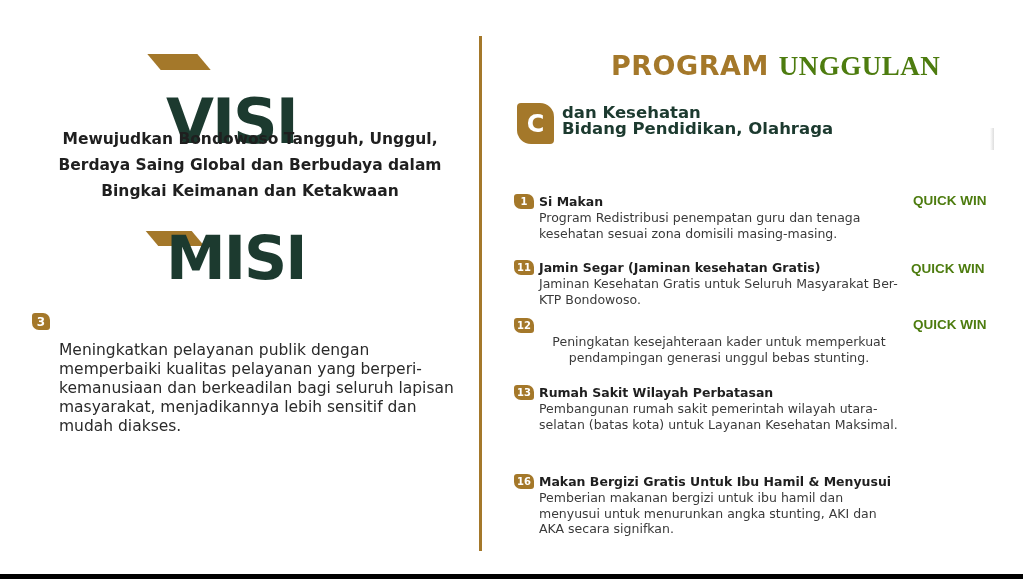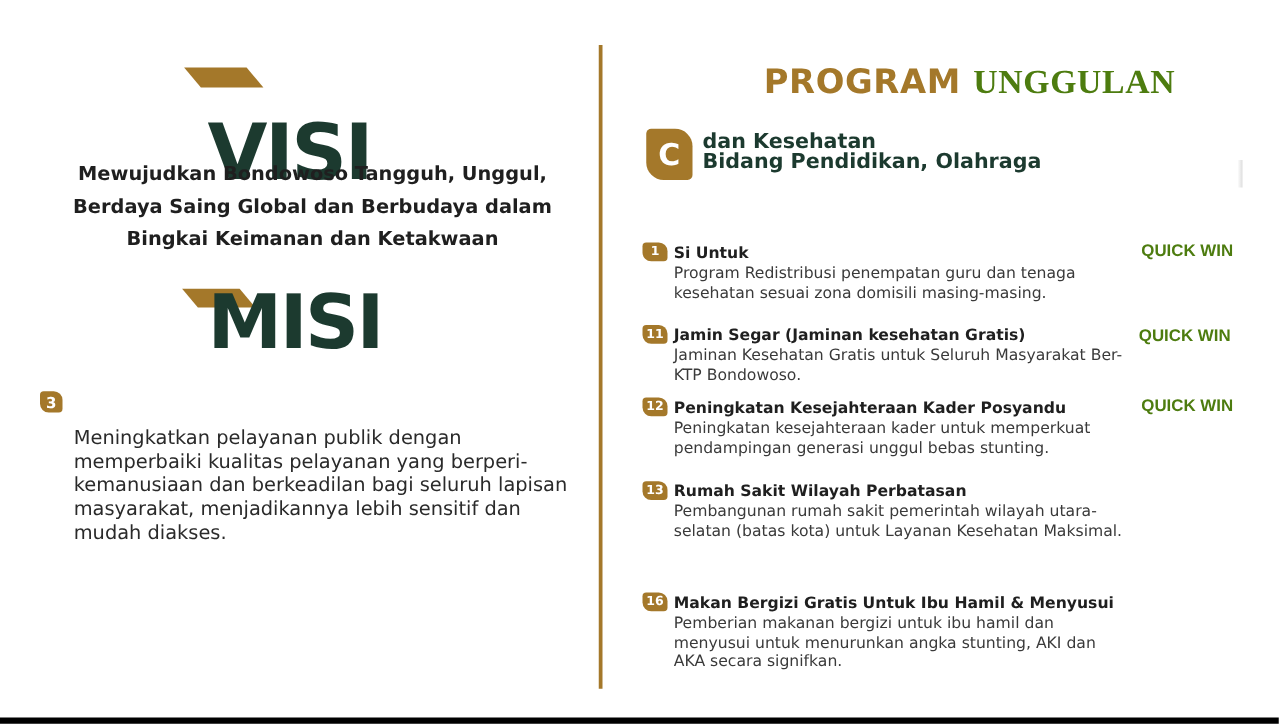--- a/index.html
+++ b/index.html
@@ -65,35 +65,34 @@
 
 <div class="c-badge">C</div>
 <div class="c-title">
   <div>dan Kesehatan</div>
   <div>Bidang Pendidikan, Olahraga</div>
 </div>
 <div class="edge-shadow"></div>
 
 <div class="prog-item" style="top:194px;height:50px;">
   <span class="badge">1</span>
-  <div class="p-title">Si Untuk</div>
+  <div class="p-title">Si Makan</div>
   <div class="p-desc">Program Redistribusi penempatan guru dan tenaga kesehatan sesuai zona domisili masing-masing.</div>
 </div>
 <div class="quick" style="left:913px;top:193px;">QUICK WIN</div>
 
 <div class="prog-item" style="top:260px;height:48px;">
   <span class="badge">11</span>
   <div class="p-title">Jamin Segar (Jaminan kesehatan Gratis)</div>
   <div class="p-desc">Jaminan Kesehatan Gratis untuk Seluruh Masyarakat Ber-KTP Bondowoso.</div>
 </div>
 <div class="quick" style="left:911px;top:261px;">QUICK WIN</div>
 
-<div class="prog-item" style="top:318px;height:48px;">
+<div class="prog-item" style="top:318px;height:48px;text-align:center;">
   <span class="badge">12</span>
-  <div class="p-title">Peningkatan Kesejahteraan Kader Posyandu</div>
   <div class="p-desc">Peningkatan kesejahteraan kader untuk memperkuat pendampingan generasi unggul bebas stunting.</div>
 </div>
 <div class="quick" style="left:913px;top:317px;">QUICK WIN</div>
 
 <div class="prog-item" style="top:385px;height:64px;">
   <span class="badge">13</span>
   <div class="p-title">Rumah Sakit Wilayah Perbatasan</div>
   <div class="p-desc">Pembangunan rumah sakit pemerintah wilayah utara-selatan (batas kota) untuk Layanan Kesehatan Maksimal.</div>
 </div>
 

